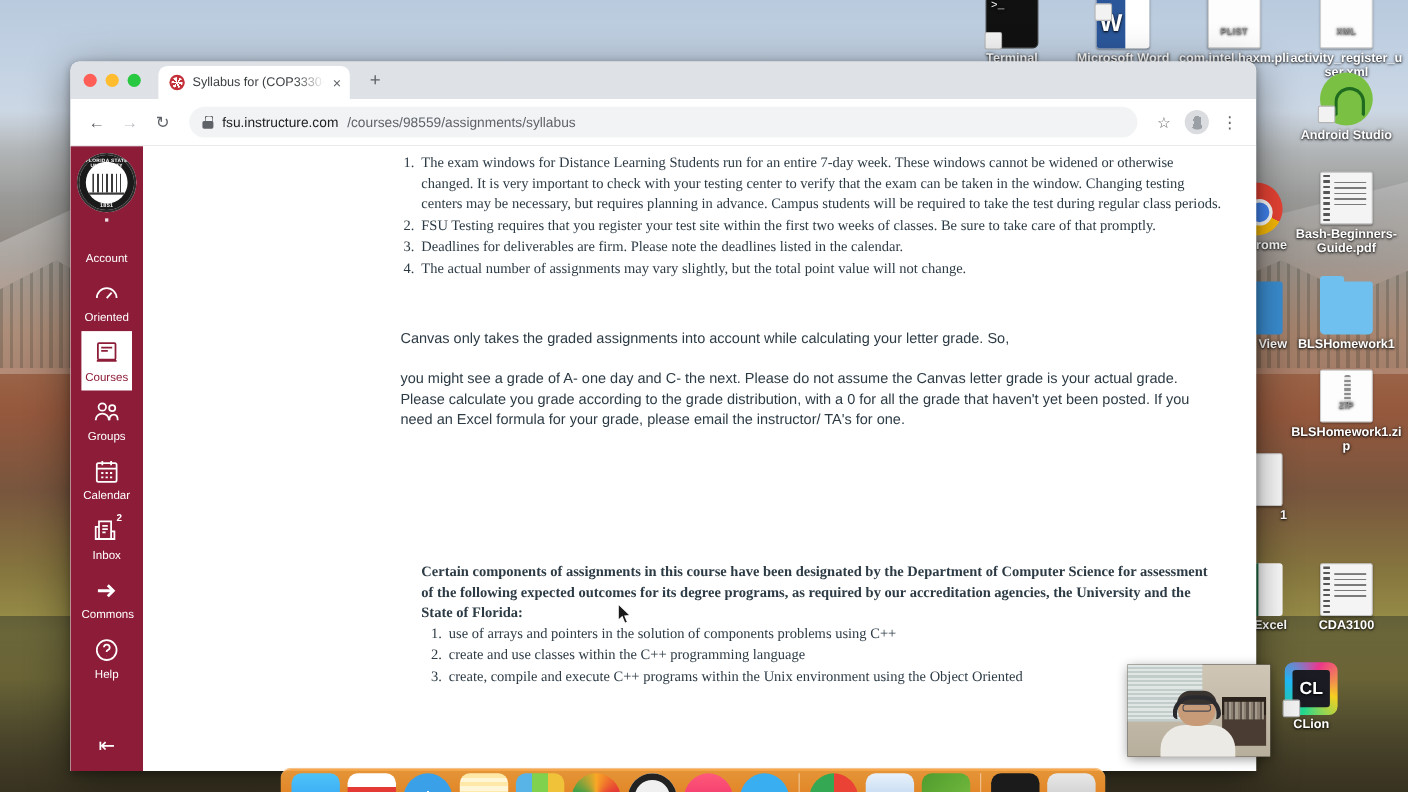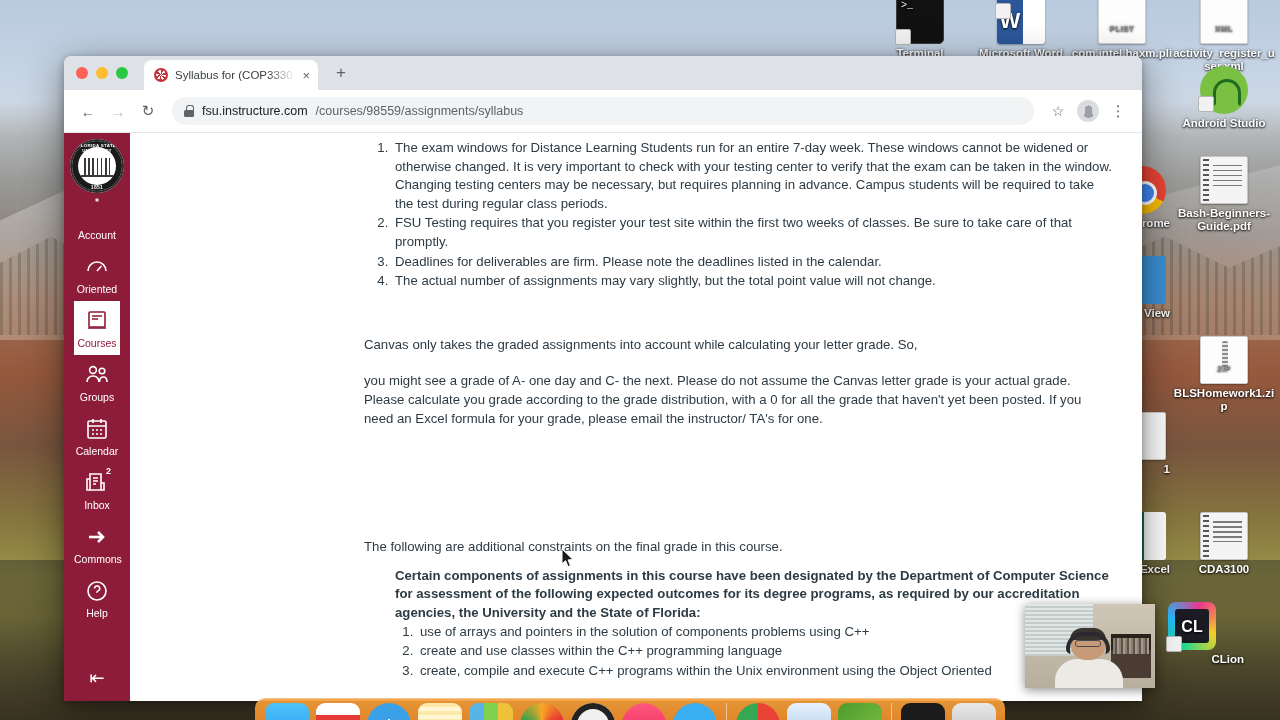--- a/index.html
+++ b/index.html
@@ -309,21 +309,21 @@
   .gnav-item.active .gicon svg * { stroke:#8d1c38; }
 
   
   .content {
     flex:1; background:#fff; padding:6px 0 0 0; overflow:hidden; position:relative;
   }
   .doc {
     padding-left:234px; padding-right:30px; max-width:100%;
     color:#2d3b45; font-size:13.2px; line-height:18.6px;
   }
-  .doc ol { margin:0 0 0 28px; padding:0; }
+  .doc ol { margin:0 0 0 16px; padding:0;font-family:Liberation Serif, serif; }
   .doc ol li { margin:0 0 1px 0; padding-left:3px; }
   .doc ol ol { margin-left:22px; list-style-type: decimal; }
   .doc h2 {
     font-size:23px; font-weight:400; color:#2d3b45; margin:20px 0 0;
     letter-spacing:-.1px;
   }
   .doc p { margin:0; }
   .gap-a { height:44px; }
   .gap-b { height:18px; }
   .gap-c { height:110px; }
@@ -415,29 +415,33 @@
     <span class="lbl">activity_register_user.xml</span>
   </div>
   <div class="dicon" style="left:1172px; top:156px;">
     <span class="glyph ic-pdf"></span>
     <span class="lbl">Bash-Beginners-Guide.pdf</span>
   </div>
   <div class="dicon" style="left:1172px; top:66px;">
     <span class="glyph ic-android ic-arrowbadge"></span>
     <span class="lbl">Android Studio</span>
   </div>
+  <div class="dicon" style="left:1172px; top:256px;">
+    <span class="glyph ic-folder"></span>
+    <span class="lbl">BLSHomework1</span>
+  </div>
   <div class="dicon" style="left:1172px; top:336px;">
     <span class="glyph ic-doc zip"></span>
     <span class="lbl">BLSHomework1.zip</span>
   </div>
   <div class="dicon" style="left:1172px; top:512px;text-align:center;">
     <span class="glyph ic-pdf"></span>
     <span class="lbl">CDA3100</span>
   </div>
-  <div class="dicon" style="left:1140px; top:602px;text-align:right;">
+  <div class="dicon" style="left:1140px; top:602px;">
     <span class="glyph ic-clion ic-arrowbadge"></span>
     <span class="lbl">CLion</span>
   </div>
 
   <div class="dicon" style="left:1098px; top:166px; width:72px; text-align:right;">
     <span class="glyph ic-chrome" style="margin-left:auto;margin-right:4px;"></span>
     <span class="lbl">rome</span>
   </div>
   <div class="dicon" style="left:1098px; top:256px; width:72px; text-align:right;">
     <span class="glyph ic-preview" style="margin-left:auto;margin-right:4px;"></span>
@@ -592,21 +596,20 @@
             <li>The actual number of assignments may vary slightly, but the total point value will not change.</li>
           </ol>
 
 
           <div class="gap-a"></div>
           <p>Canvas only takes the graded assignments into account while calculating your letter grade. So,</p>
           <div class="gap-b"></div>
           <p>you might see a grade of A- one day and C- the next. Please do not assume the Canvas letter grade is your actual grade. Please calculate you grade according to the grade distribution, with a 0 for all the grade that haven't yet been posted. If you need an Excel formula for your grade, please email the instructor/ TA's for one.</p>
 
           <div class="gap-c"></div>
-          <p>The following are additional constraints on the final grade in this course.</p>
           <div style="height:10px"></div>
 
           <ol class="bold-list clip-bottom">
             <li>
               <span>Certain components of assignments in this course have been designated by the Department of Computer Science for assessment of the following expected outcomes for its degree programs, as required by our accreditation agencies, the University and the State of Florida:</span>
               <ol>
                 <li>use of arrays and pointers in the solution of components problems using C++</li>
                 <li>create and use classes within the C++ programming language</li>
                 <li>create, compile and execute C++ programs within the Unix environment using the Object Oriented</li>
               </ol>

